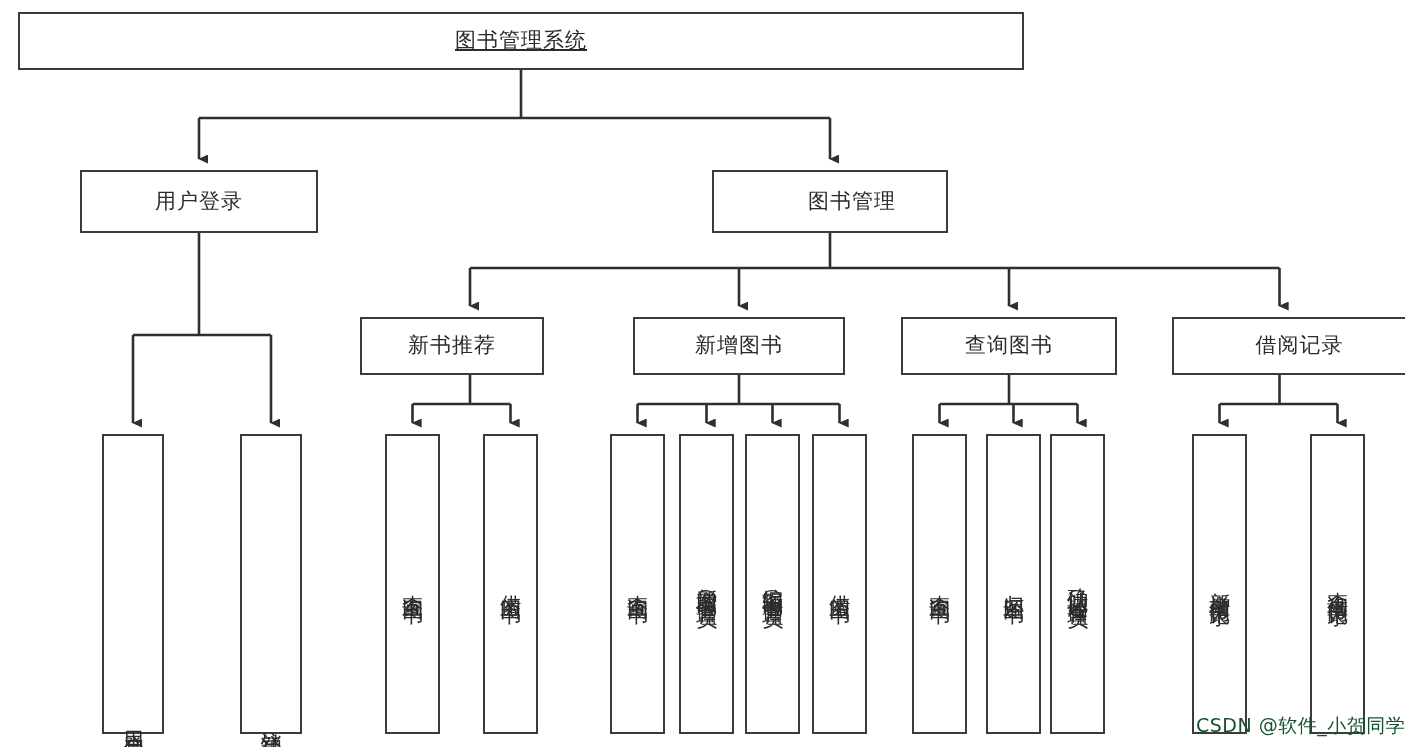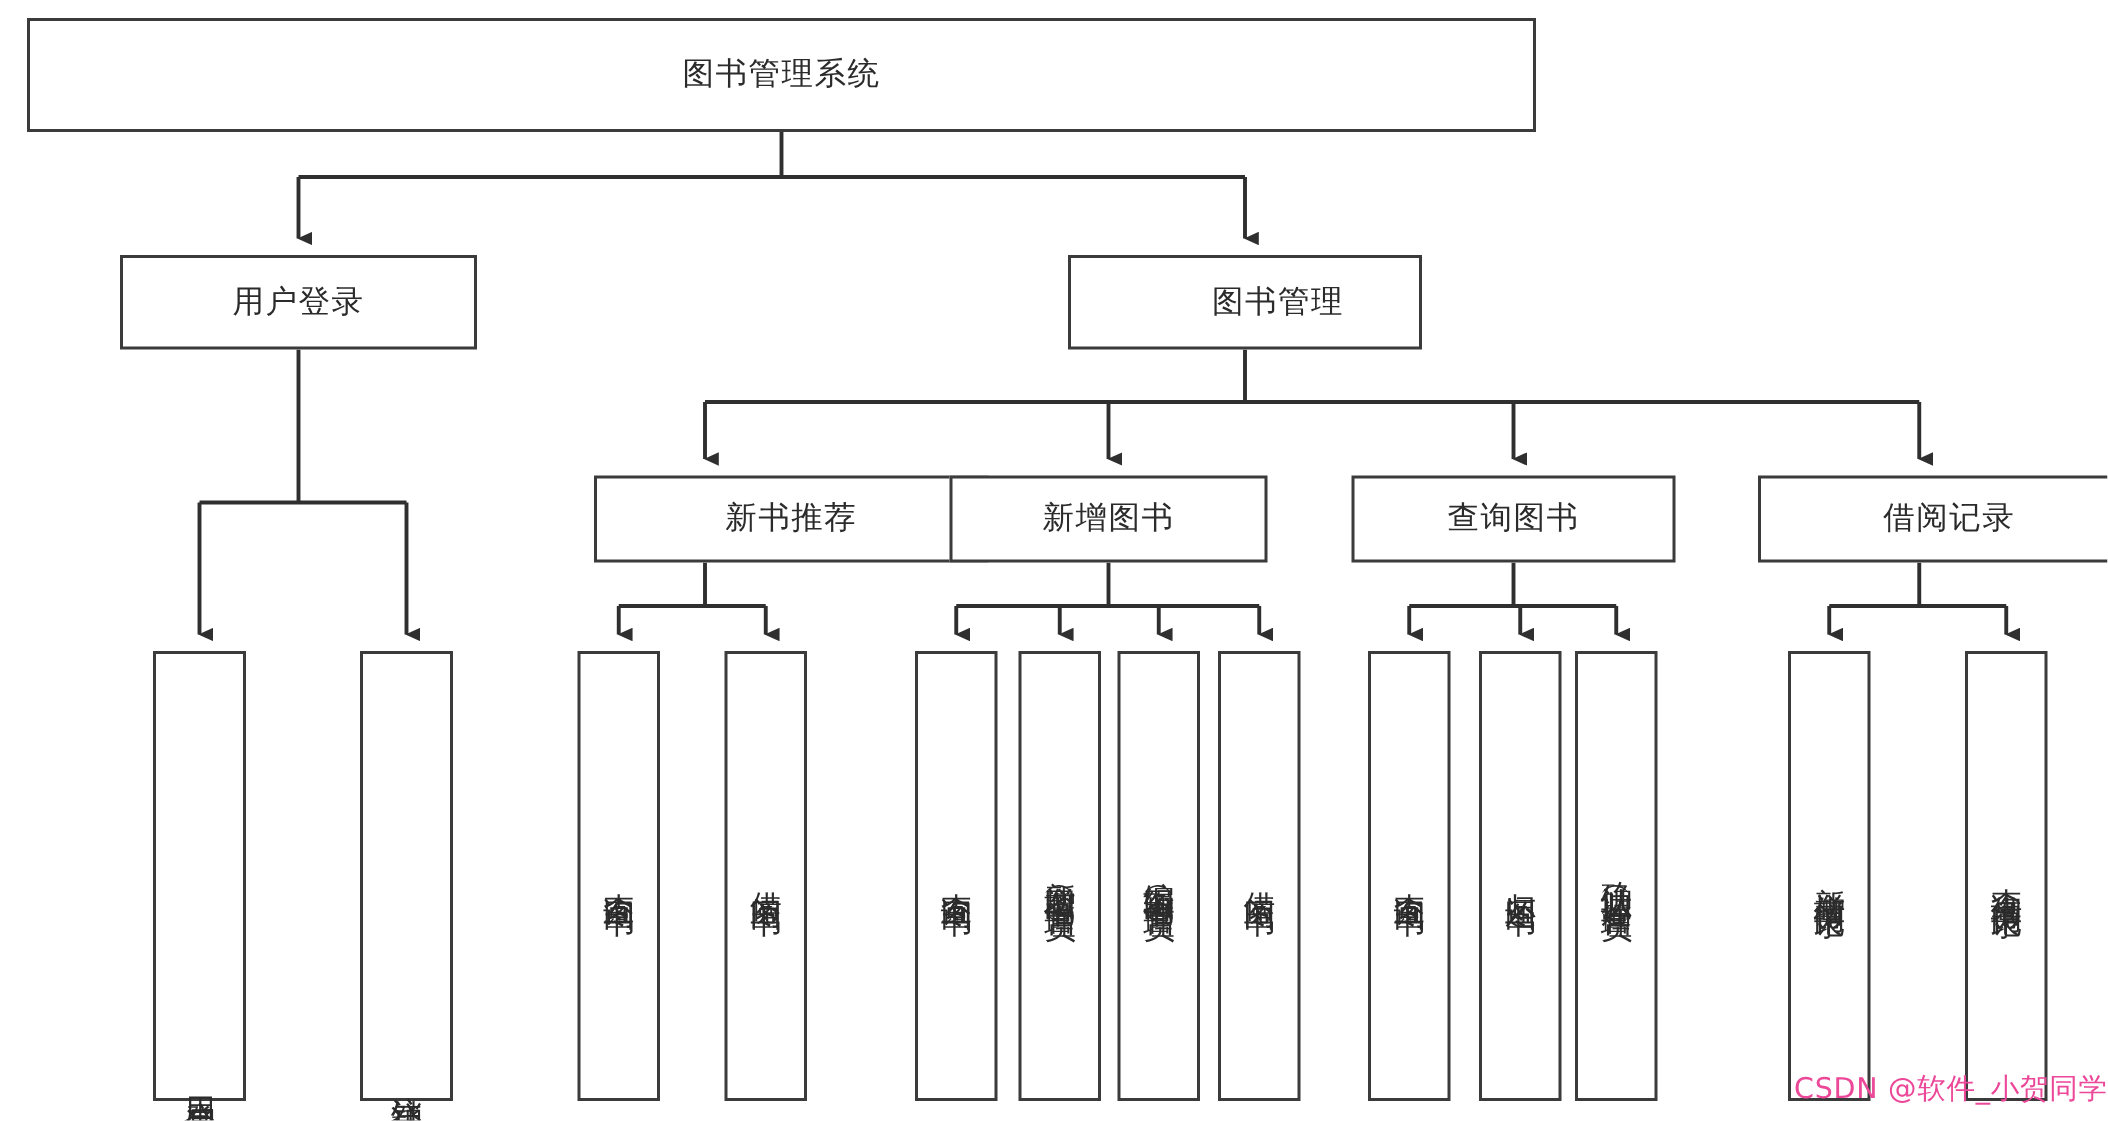--- a/index.html
+++ b/index.html
@@ -54,21 +54,21 @@
     writing-mode: vertical-rl;
     text-orientation: upright;
     display: block;
     white-space: nowrap;
   }
   .node.vert.align-end {
     justify-content: flex-end;
   }
   .watermark {
     position: absolute;
-    color: #ec4899;
+    color: #14532d;
     font-size: 19px;
     white-space: nowrap;
     letter-spacing: 0.5px;
   }
 </style>
 </head>
 <body>
 
 <div id="diagram-root">
 
@@ -108,32 +108,32 @@
         <path d="M939.5 404 L939.5 423" marker-end="url(#arrowhead)"></path>
         <path d="M1013.5 404 L1013.5 423" marker-end="url(#arrowhead)"></path>
         <path d="M1077.5 404 L1077.5 423" marker-end="url(#arrowhead)"></path>
         <path d="M1279.5 375 L1279.5 404"></path>
         <path d="M1219.5 404 L1337.5 404"></path>
         <path d="M1219.5 404 L1219.5 423" marker-end="url(#arrowhead)"></path>
         <path d="M1337.5 404 L1337.5 423" marker-end="url(#arrowhead)"></path>
       </g>
   </svg>
 
-  <div class="node horiz" id="n-root" style="left: 18px; top: 12px; width: 1006px; height: 76px;">
+  <div class="node horiz" id="n-root" style="left: 18px; top: 12px; width: 1006px; height: 58px; text-decoration: underline;">
     <span>图书管理系统</span>
   </div>
 
   <div class="node horiz" id="n-l1-0" style="left: 80px; top: 170px; width: 238px; height: 63px;">
     <span>用户登录</span>
   </div>
   <div class="node horiz" id="n-l1-1" style="left: 712px; top: 170px; width: 236px; height: 63px; padding-left: 44px;">
     <span>图书管理</span>
   </div>
 
-  <div class="node horiz" id="n-l2-0" style="left: 360px; top: 317px; width: 263px; height: 58px; margin-left: 36px;">
+  <div class="node horiz" id="n-l2-0" style="left: 360px; top: 317px; width: 184px; height: 58px;">
     <span>新书推荐</span>
   </div>
   <div class="node horiz" id="n-l2-1" style="left: 633px; top: 317px; width: 212px; height: 58px;">
     <span>新增图书</span>
   </div>
   <div class="node horiz" id="n-l2-2" style="left: 901px; top: 317px; width: 216px; height: 58px;">
     <span>查询图书</span>
   </div>
   <div class="node horiz" id="n-l2-3" style="left: 1172px; top: 317px; width: 255px; height: 58px;">
     <span>借阅记录</span>

